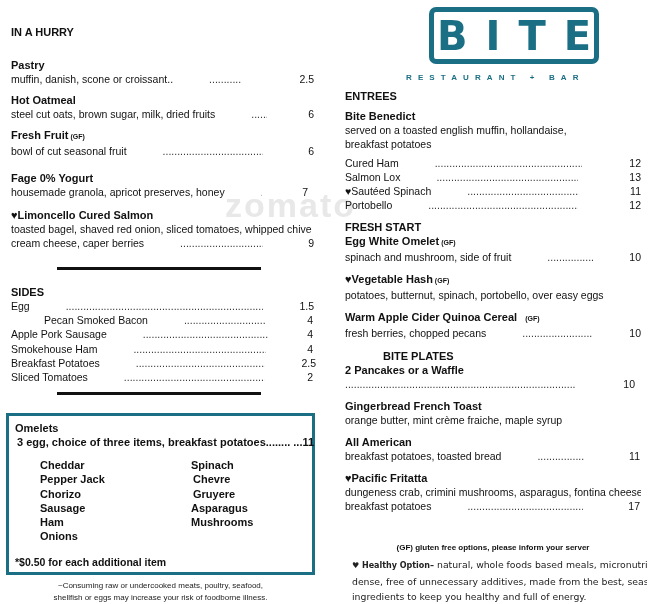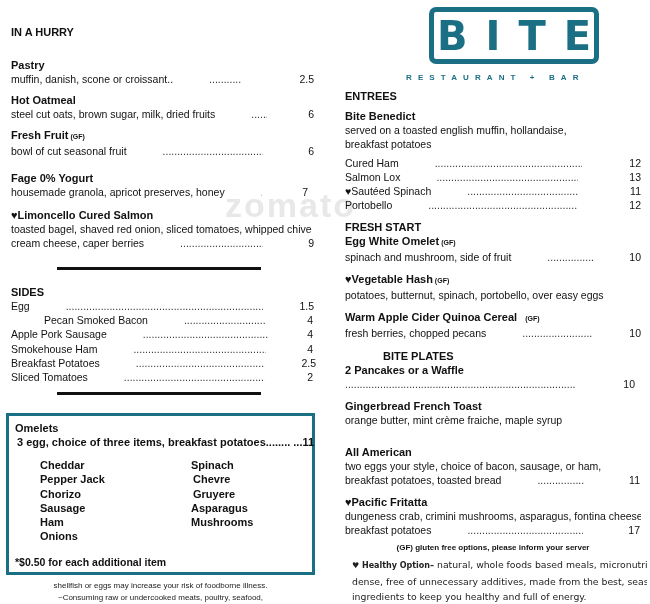--- a/index.html
+++ b/index.html
@@ -149,22 +149,22 @@
     <div style="margin-left:2px;">Chevre</div>
     <div style="margin-left:2px;">Gruyere</div>
     <div>Asparagus</div>
     <div>Mushrooms</div>
   </div>
 
   <div class="abs b" style="left:6px; top:139px; font-size:10.5px;">*$0.50 for each additional item</div>
 </div>
 
 <div class="abs small-center content" style="left:6px; top:580px; width:309px;">
+  <div>~Consuming raw or undercooked meats, poultry, seafood,</div>
   <div>shellfish or eggs may increase your risk of foodborne illness.</div>
-  <div>~Consuming raw or undercooked meats, poultry, seafood,</div>
 </div>
 
 <div id="logo-box" class="abs content">
   <span id="logo-text">BITE</span>
 </div>
 <div id="logo-sub" class="abs content">RESTAURANT + BAR</div>
 
 <div class="abs content" style="left:345px; top:89px; width:296px;">
 
   <div class="sec-head">ENTREES</div>
@@ -238,23 +238,22 @@
 
   <div style="margin-top:8px;">
     <div class="item-title">Gingerbread French Toast</div>
     <div class="row">
         <span class="lbl">orange butter, mint crème fraiche, maple syrup</span>
         <span class="dots" style="margin-right:16px;"></span>
         <span class="price" style="padding-right:1px;">11</span>
       </div>
   </div>
 
-  <div style="margin-top:18px;">
+  <div style="margin-top:8px;">
     <div class="item-title">All American</div>
-    <div class="line">two eggs your style, choice of bacon, sausage, or ham,</div>
     <div class="row">
         <span class="lbl">breakfast potatoes, toasted bread</span>
         <span class="dots" style="margin-right:6px;"></span>
         <span class="price" style="padding-right:1px;">11</span>
       </div>
   </div>
 
   <div style="margin-top:8px;">
     <div class="item-title">♥Pacific Fritatta</div>
     <div class="line">dungeness crab, crimini mushrooms, asparagus, fontina cheese,</div>

